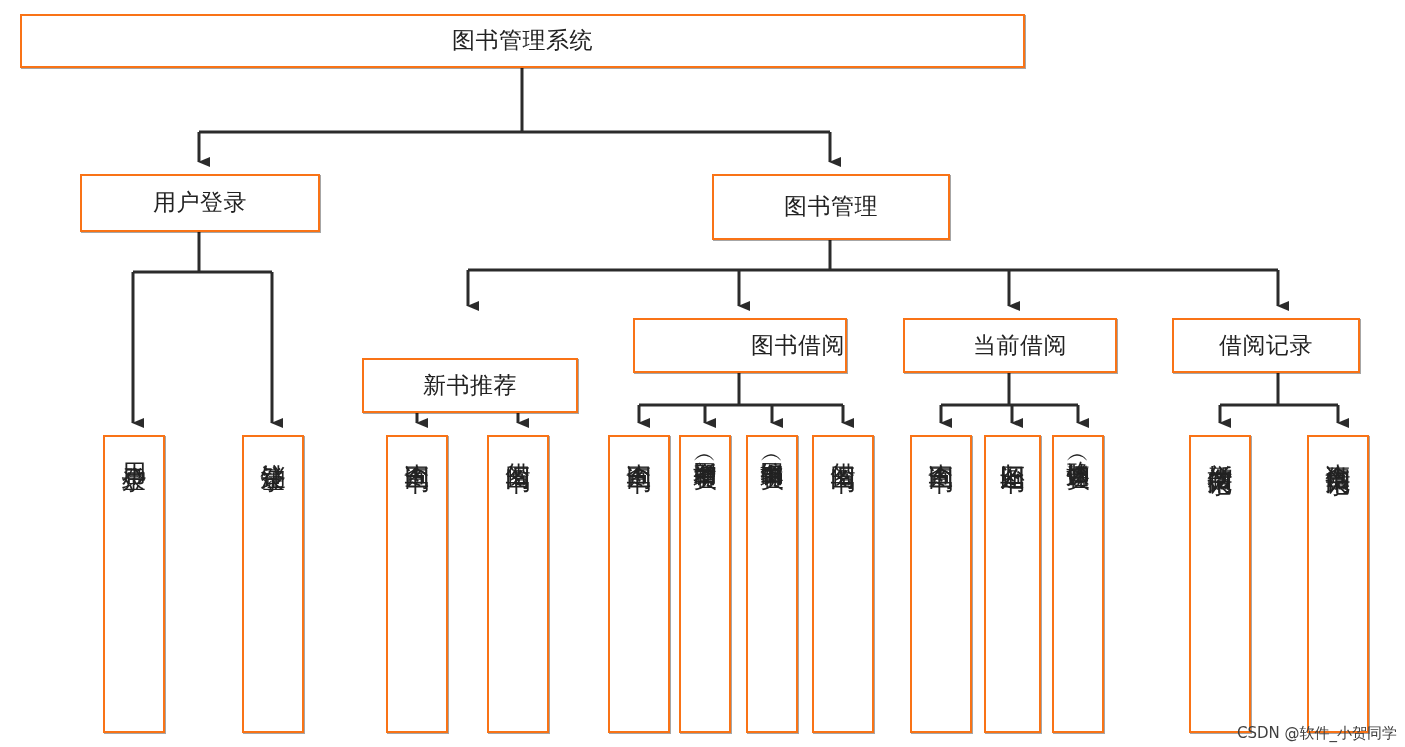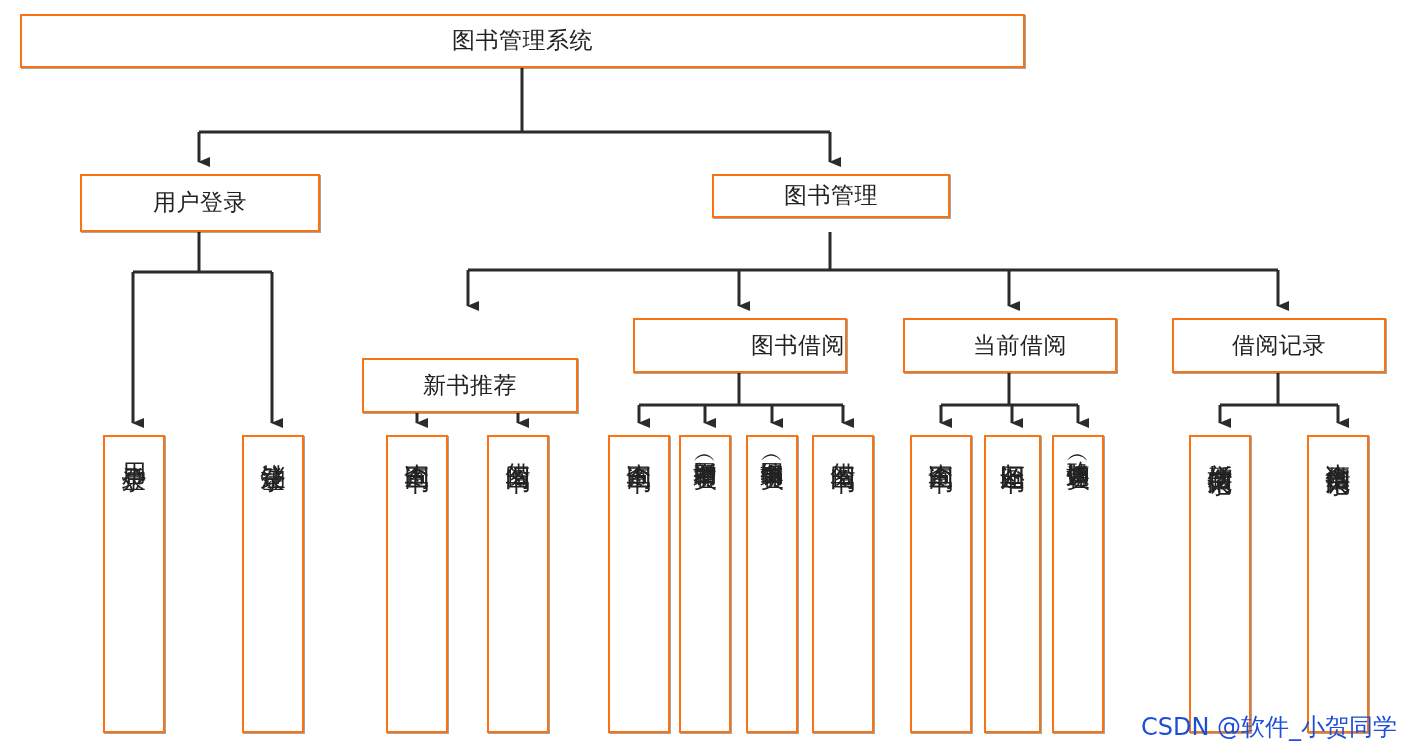--- a/index.html
+++ b/index.html
@@ -64,22 +64,22 @@
     white-space: nowrap;
   }
   .node.vert.narrow .label {
     font-size: 23px;
     letter-spacing: 1px;
   }
   #watermark {
     position: absolute;
     right: 8px;
     bottom: 4px;
-    font-size: 24px;
-    color: #1d4ed8;
+    font-size: 15px;
+    color: #404040;
     z-index: 5;
     white-space: nowrap;
     font-family: "DejaVu Sans", "Liberation Sans", sans-serif;
   }
 </style>
 </head>
 <body>
 
 <div id="canvas">
 
@@ -126,33 +126,33 @@
       </g>
   </svg>
 
   <div id="nodes-layer">
       <div class="node horiz" style="left: 20px; top: 14px; width: 1005px; height: 54px;">
         <span class="label">图书管理系统</span>
       </div>
       <div class="node horiz" style="left: 80px; top: 174px; width: 240px; height: 58px;">
         <span class="label">用户登录</span>
       </div>
-      <div class="node horiz" style="left: 712px; top: 174px; width: 238px; height: 44px;">
+      <div class="node horiz" style="left: 712px; top: 174px; width: 238px; height: 66px;">
         <span class="label">图书管理</span>
       </div>
       <div class="node horiz" style="left: 362px; top: 318px; width: 216px; height: 55px; margin-top: 40px;">
         <span class="label">新书推荐</span>
       </div>
       <div class="node horiz" style="left: 633px; top: 318px; width: 214px; height: 55px; justify-content: flex-end;">
         <span class="label">图书借阅</span>
       </div>
       <div class="node horiz" style="left: 903px; top: 318px; width: 214px; height: 55px; padding-left: 20px;">
         <span class="label">当前借阅</span>
       </div>
-      <div class="node horiz" style="left: 1172px; top: 318px; width: 214px; height: 55px;">
+      <div class="node horiz" style="left: 1172px; top: 318px; width: 188px; height: 55px;">
         <span class="label">借阅记录</span>
       </div>
       <div class="node vert" style="left: 103px; top: 435px; width: 62px; height: 298px;">
         <span class="label">用户登录</span>
       </div>
       <div class="node vert" style="left: 242px; top: 435px; width: 62px; height: 298px;">
         <span class="label">注销登录</span>
       </div>
       <div class="node vert" style="left: 386px; top: 435px; width: 62px; height: 298px;">
         <span class="label">查询图书</span>

